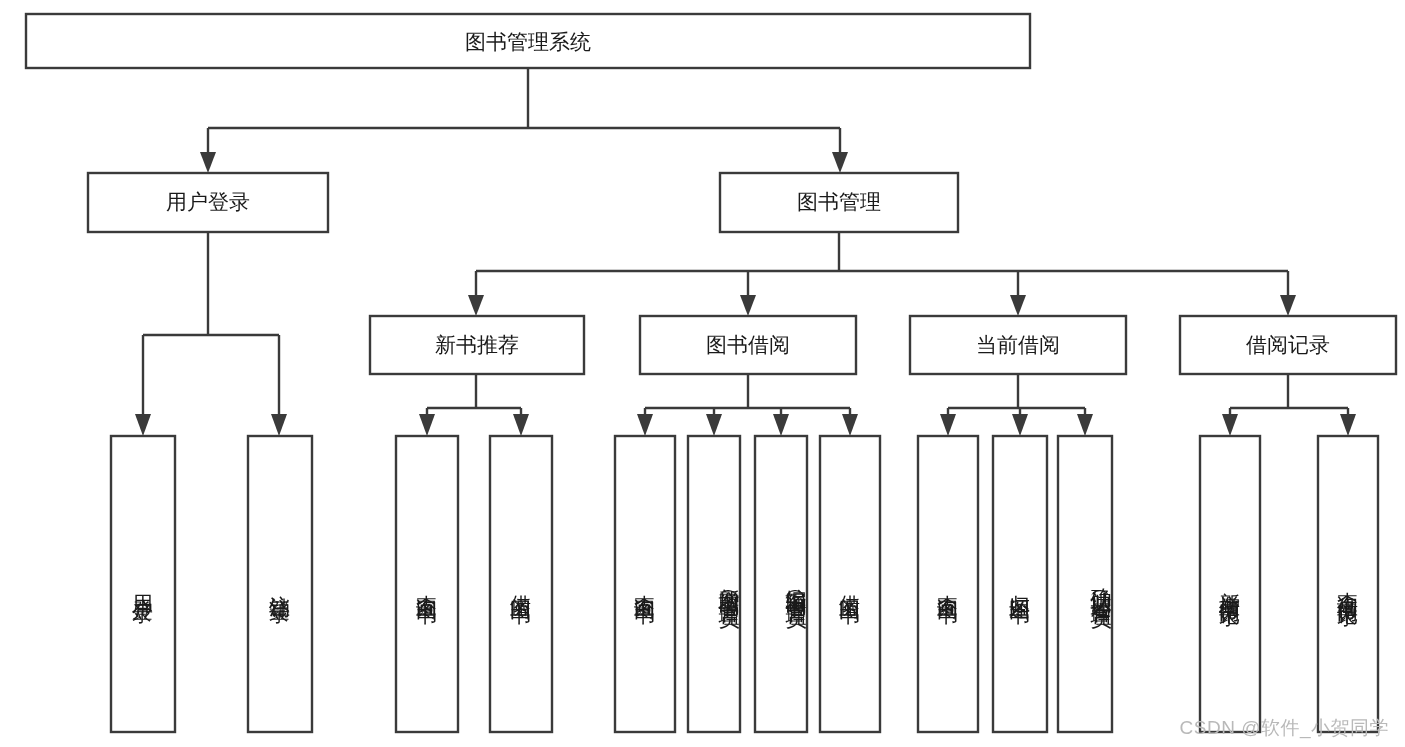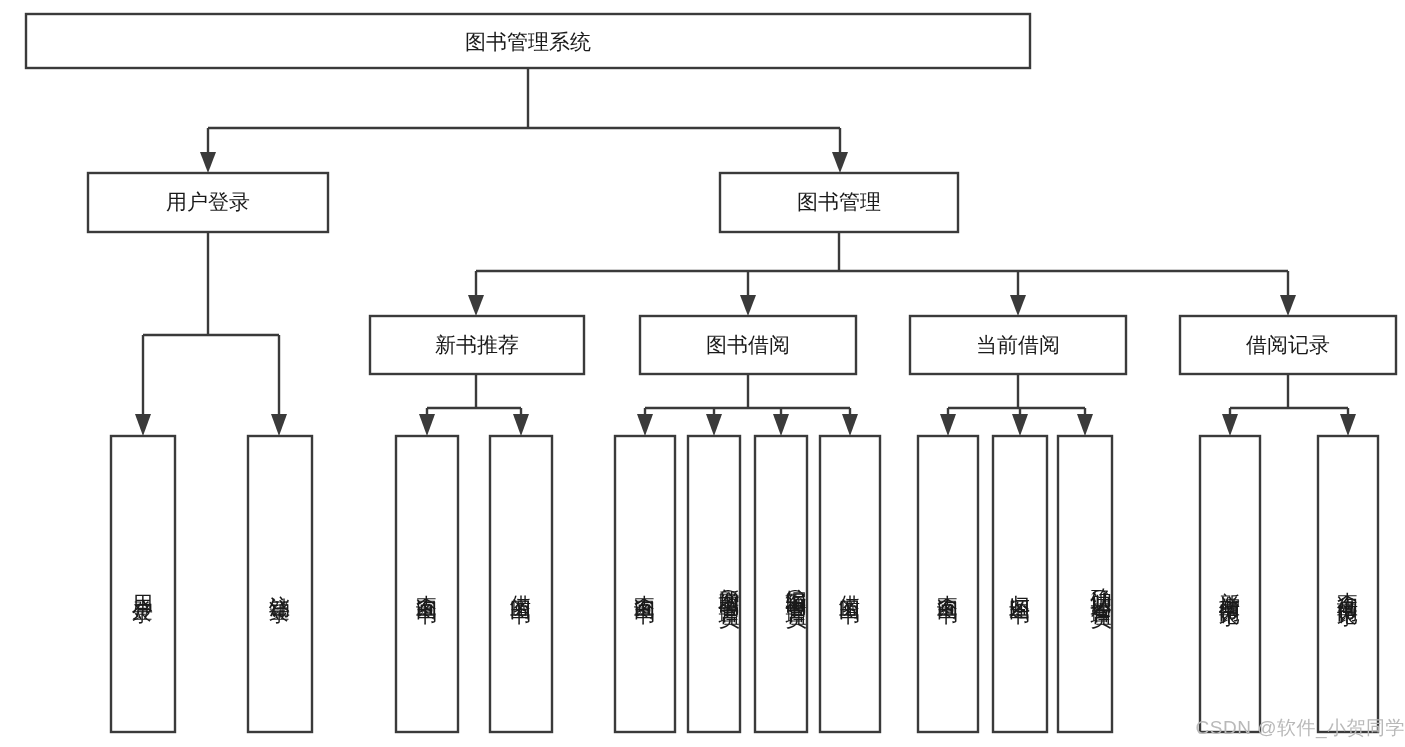--- a/index.html
+++ b/index.html
@@ -60,21 +60,21 @@
     letter-spacing: 3px;
     text-align: center;
     display: flex;
     align-items: center;
     justify-content: center;
     white-space: nowrap;
     pointer-events: none;
   }
   .watermark {
     position: absolute;
-    right: 8px;
+    right: 24px;
     bottom: 6px;
     font-family: "Liberation Sans", "DejaVu Sans", sans-serif;
     font-size: 19px;
     color: #b9b9b9;
     letter-spacing: 0.5px;
     white-space: nowrap;
   }
 </style>
 </head>
 <body>

